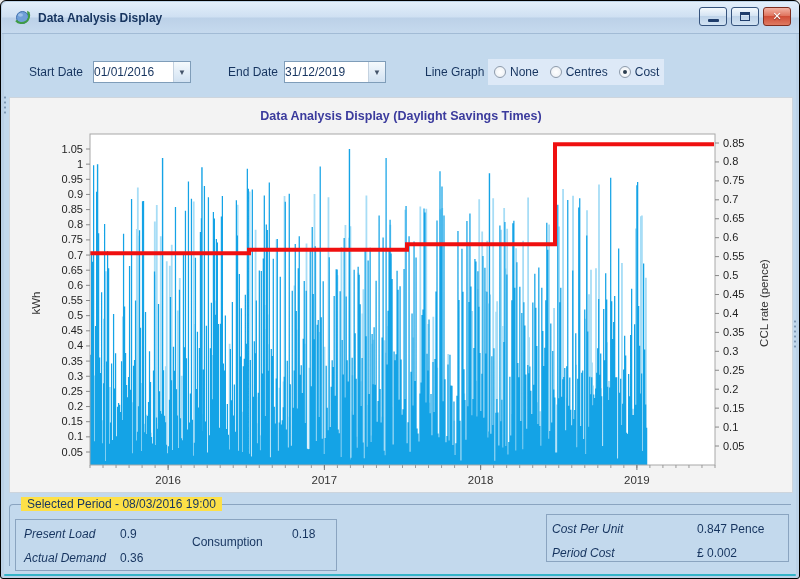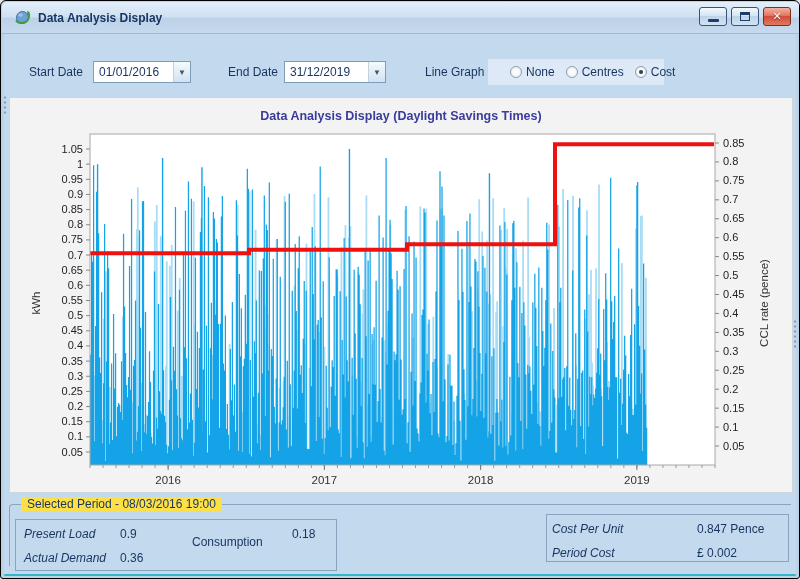--- a/index.html
+++ b/index.html
@@ -17,25 +17,25 @@
   .wbtn{width:28px;height:19px;border:1px solid #35537d;border-radius:3px;
     background:linear-gradient(#f4f9fd,#d5e4f3 46%,#bdd2e8 46%,#d2e3f3);
     display:flex;align-items:center;justify-content:center;cursor:default;}
   .wbtn.close{background:linear-gradient(#f2b3a4,#e0745e 46%,#cf4a34 46%,#df7a61);border-color:#7e2d1f;}
   .g-min{display:block;width:11px;height:3px;background:#1f3d6b;margin-top:7px;border-radius:1px;}
   .g-max{display:block;width:10px;height:9px;border:1px solid #1f3d6b;border-top:3px solid #1f3d6b;background:transparent;}
   .g-x{color:#fff;font-size:11px;font-weight:bold;text-shadow:0 1px 1px rgba(90,20,10,.7);line-height:1;}
   
   .tlabel{position:absolute;font-size:12px;color:#16345f;}
   .combo{position:absolute;height:22px;background:#fff;border:1px solid #7f9db9;display:flex;
-    align-items:center;justify-content:space-between;font-size:12px;color:#16345f;padding-left:5px;}
+    align-items:center;justify-content:space-between;font-size:12px;color:#16345f;}
   .combo-btn{width:17px;height:100%;background:linear-gradient(#f5fafd,#d2e2f2);border-left:1px solid #c4d2e0;
     display:flex;align-items:center;justify-content:center;font-size:8px;color:#44546a;}
   .radio-panel{position:absolute;left:487px;top:58px;width:176px;height:26px;background:#dde9f7;
-    display:flex;align-items:center;padding-left:22px;}
+    display:flex;align-items:center;padding-left:6px;}
   .radio-item{display:inline-flex;align-items:center;margin-right:11px;}
   .radio-circle{position:relative;width:12px;height:12px;border-radius:50%;background:radial-gradient(#ffffff,#e8edf2);
     border:1px solid #8e9bab;margin-right:4px;}
   .radio-circle.sel::after{content:"";position:absolute;left:3px;top:3px;width:4px;height:4px;border-radius:50%;background:#2c3e50;}
   .radio-label{font-size:12px;color:#16345f;}
   
   .chart-panel{position:absolute;left:8px;top:96px;width:784px;height:396px;background:#f3f3f3;
     border:1px solid #cdd5dd;}
   .chart-title{position:absolute;left:0;top:11px;width:100%;text-align:center;font-size:12.5px;
     font-weight:bold;color:#3b3b9d;}

